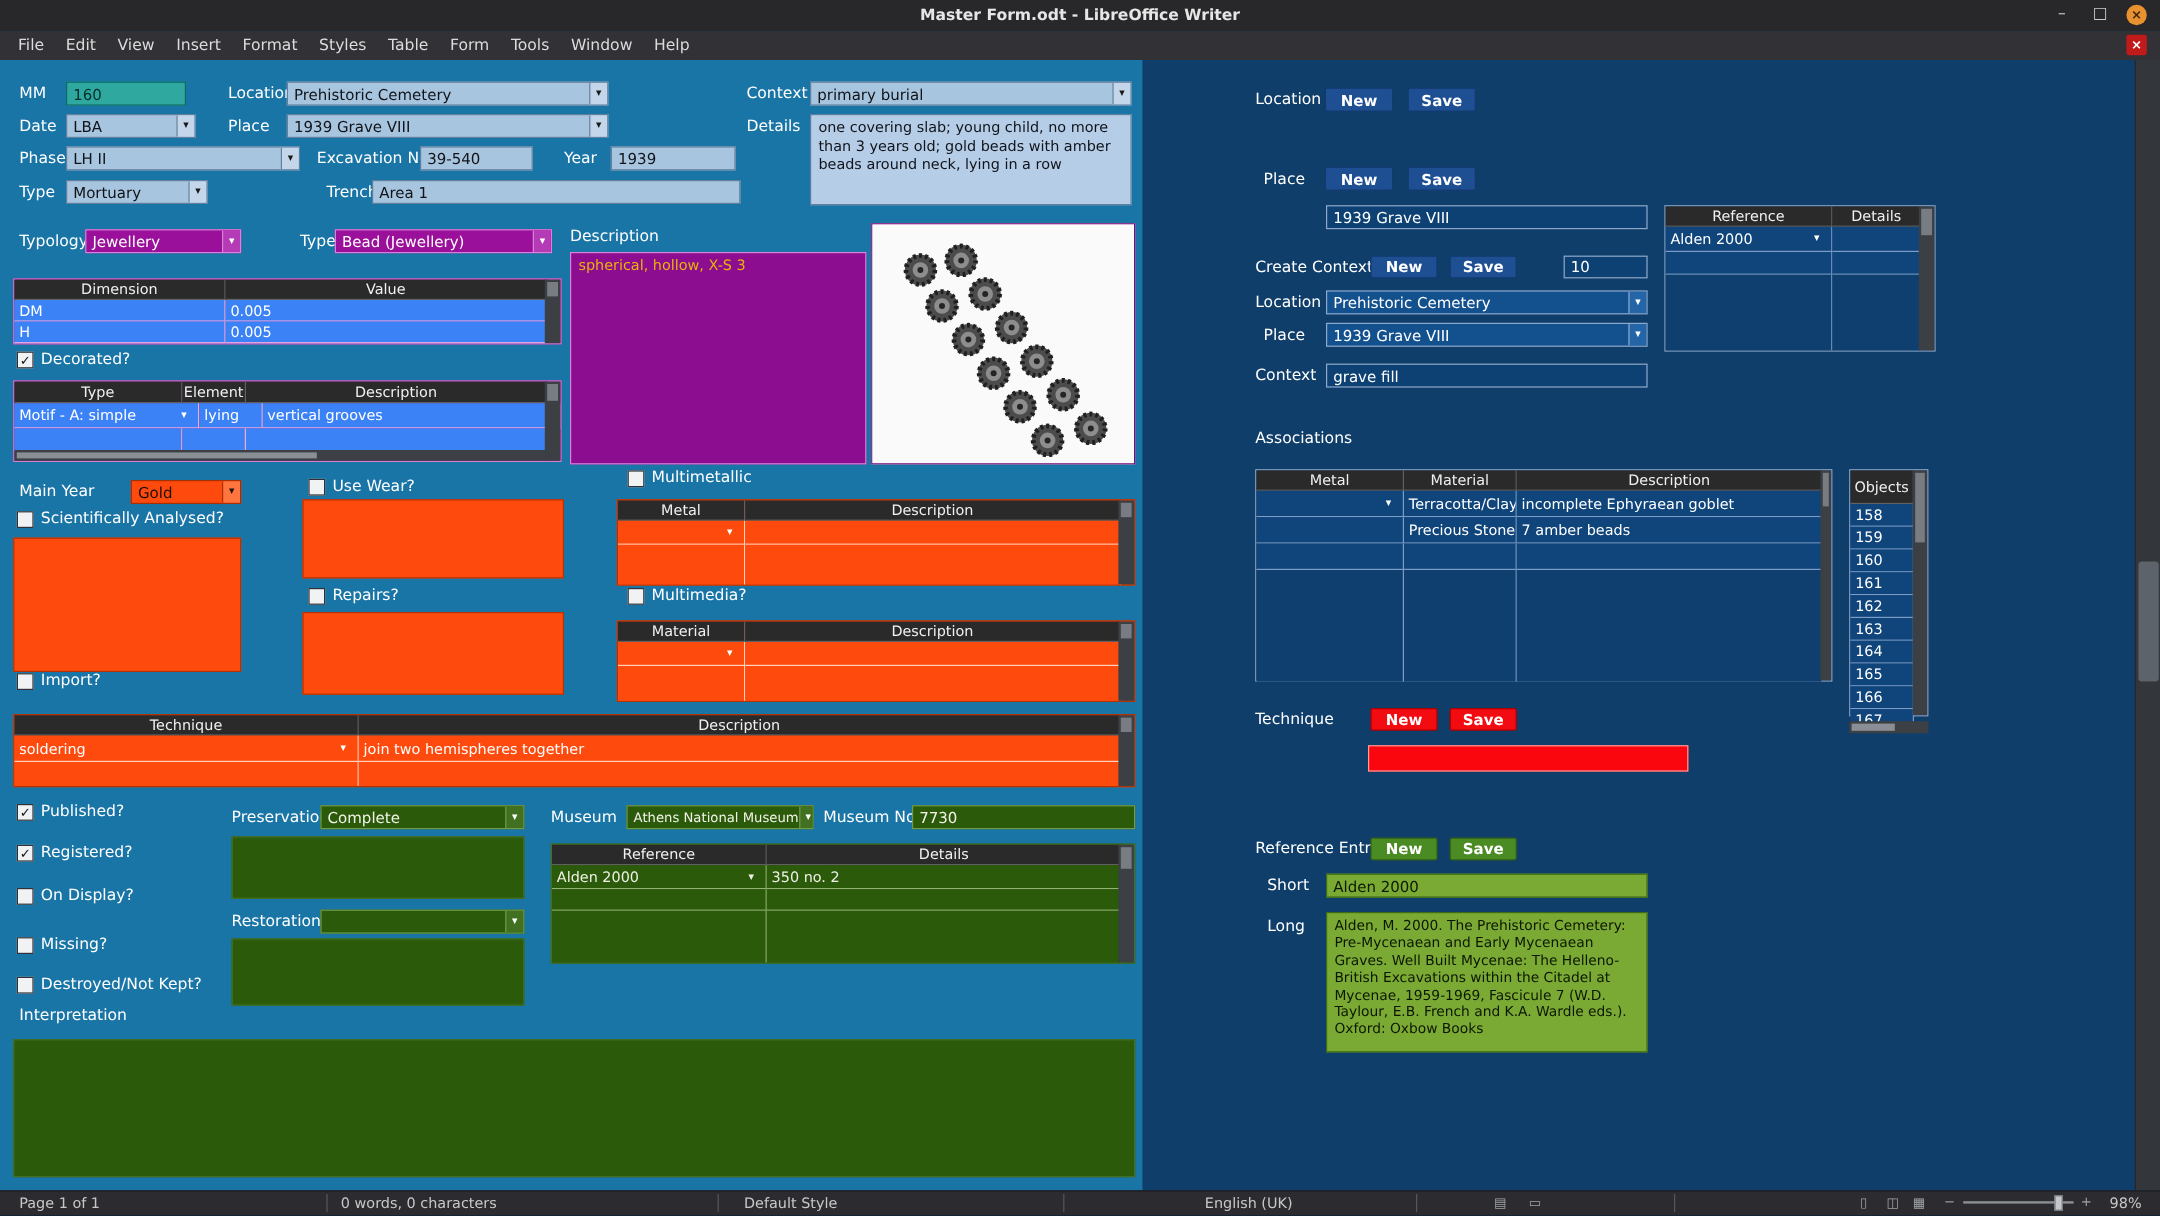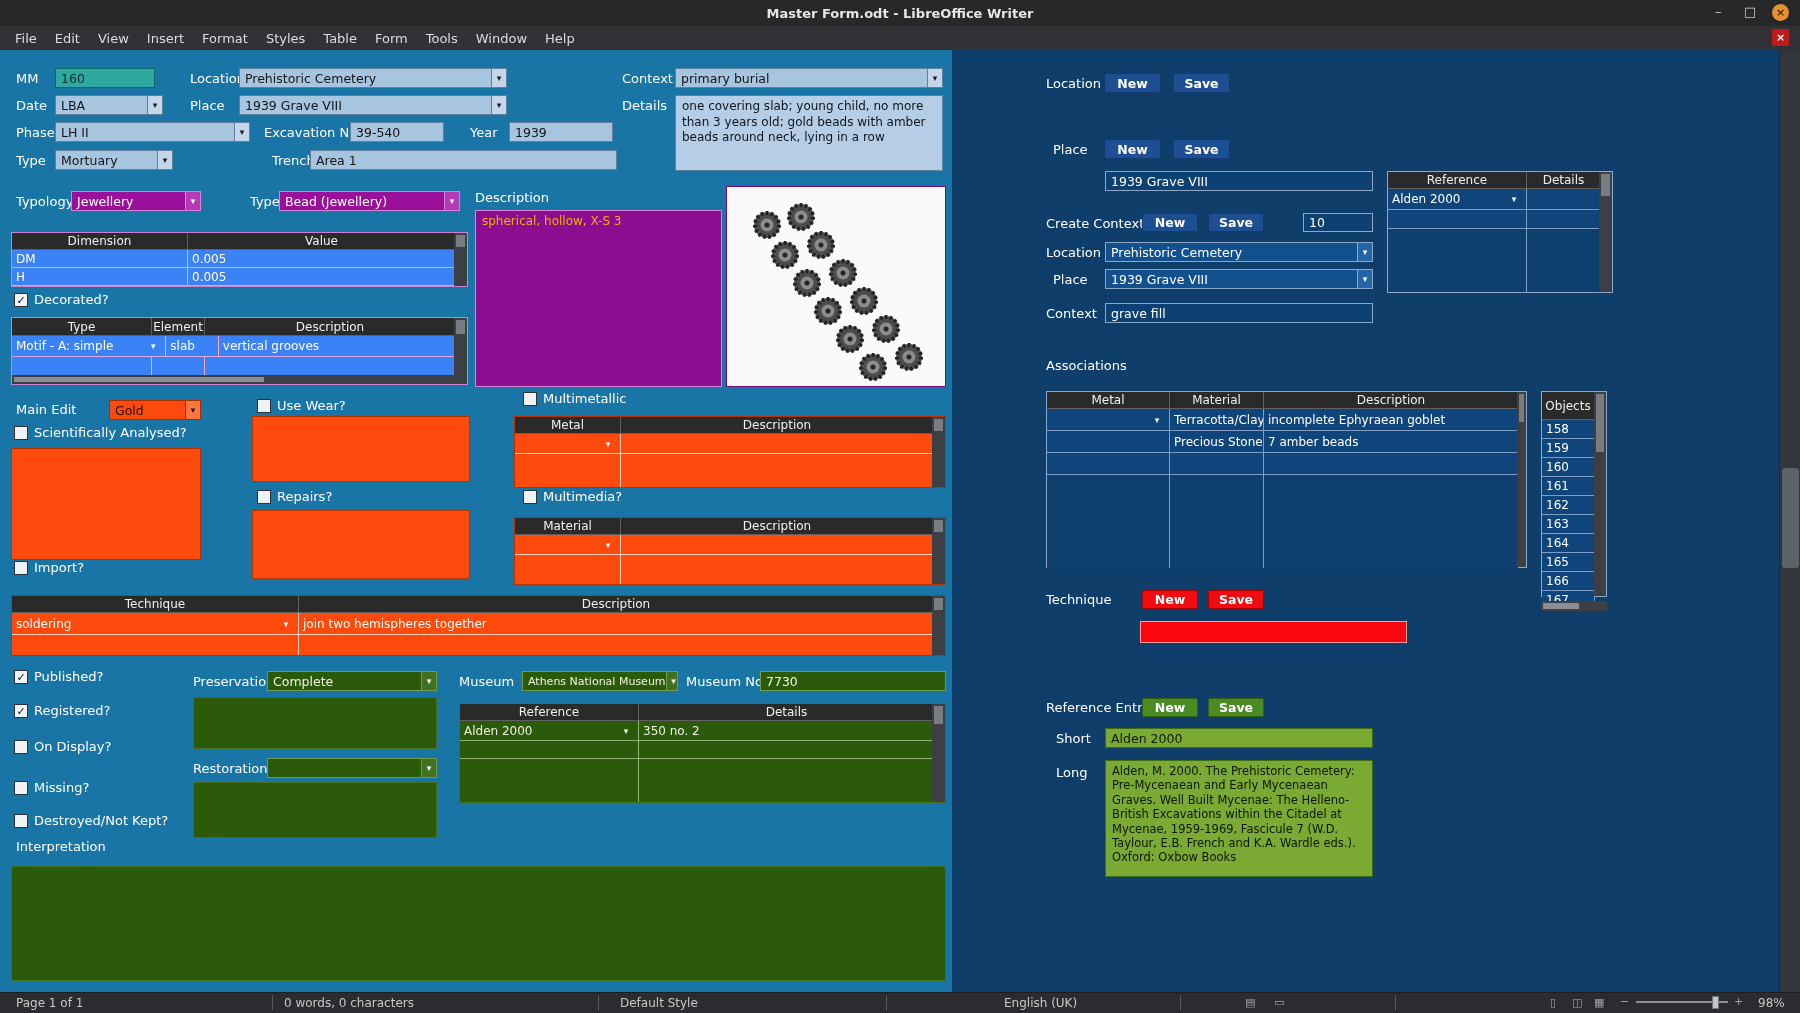--- a/index.html
+++ b/index.html
@@ -199,21 +199,21 @@
     <div class="thead" style="height:18px">
       <div class="th" style="width:140px">Type</div>
       <div class="th" style="width:53px">Element</div>
       <div class="th" style="width:251px">Description</div>
     </div>
     <div class="trow" style="height:21px">
       <div class="td" style="width:156px">
           <span>Motif - A: simple</span>
           <span class="cell-dd">▾</span>
         </div>
-      <div class="td" style="width:53px">slab</div>
+      <div class="td" style="width:53px">lying</div>
       <div class="td" style="width:251px">vertical grooves</div>
     </div>
     <div class="trow" style="height:19px">
       <div class="td" style="width:140px"></div>
       <div class="td" style="width:53px"></div>
       <div class="td" style="width:251px"></div>
     </div>
     <div class="vsb">
         <div class="vthumb" style="height:14px"></div>
       </div>
@@ -243,21 +243,21 @@
       <use href="#bead" x="116" y="86"></use>
       <use href="#bead" x="101" y="124"></use>
       <use href="#bead" x="137" y="114"></use>
       <use href="#bead" x="123" y="152"></use>
       <use href="#bead" x="159" y="142"></use>
       <use href="#bead" x="146" y="180"></use>
       <use href="#bead" x="182" y="170"></use>
     </svg>
   </div>
 
-  <span class="abs lbl" style="left:16px;top:402px">Main Edit</span>
+  <span class="abs lbl" style="left:16px;top:402px">Main Year</span>
   <div class="abs fld org" style="left:109px;top:400px;width:92px;height:20px">
       <span>Gold</span>
       <span class="ddbtn">▾</span>
     </div>
 
   <div class="abs cb" style="left:257px;top:399px"></div>
   <span class="abs lbl" style="left:277px;top:398px">Use Wear?</span>
   <div class="abs cb" style="left:523px;top:392px"></div>
   <span class="abs lbl" style="left:543px;top:391px">Multimetallic</span>
   <div class="abs cb" style="left:14px;top:426px"></div>

